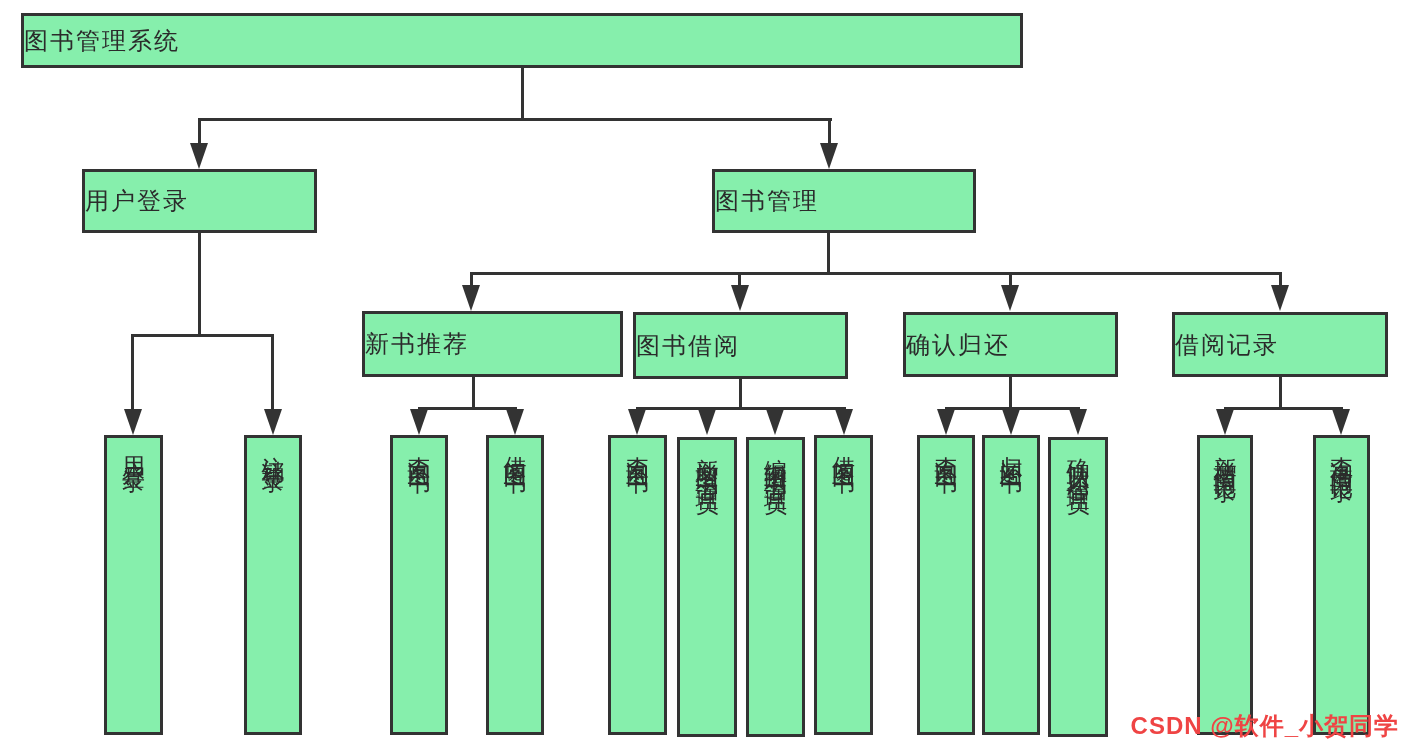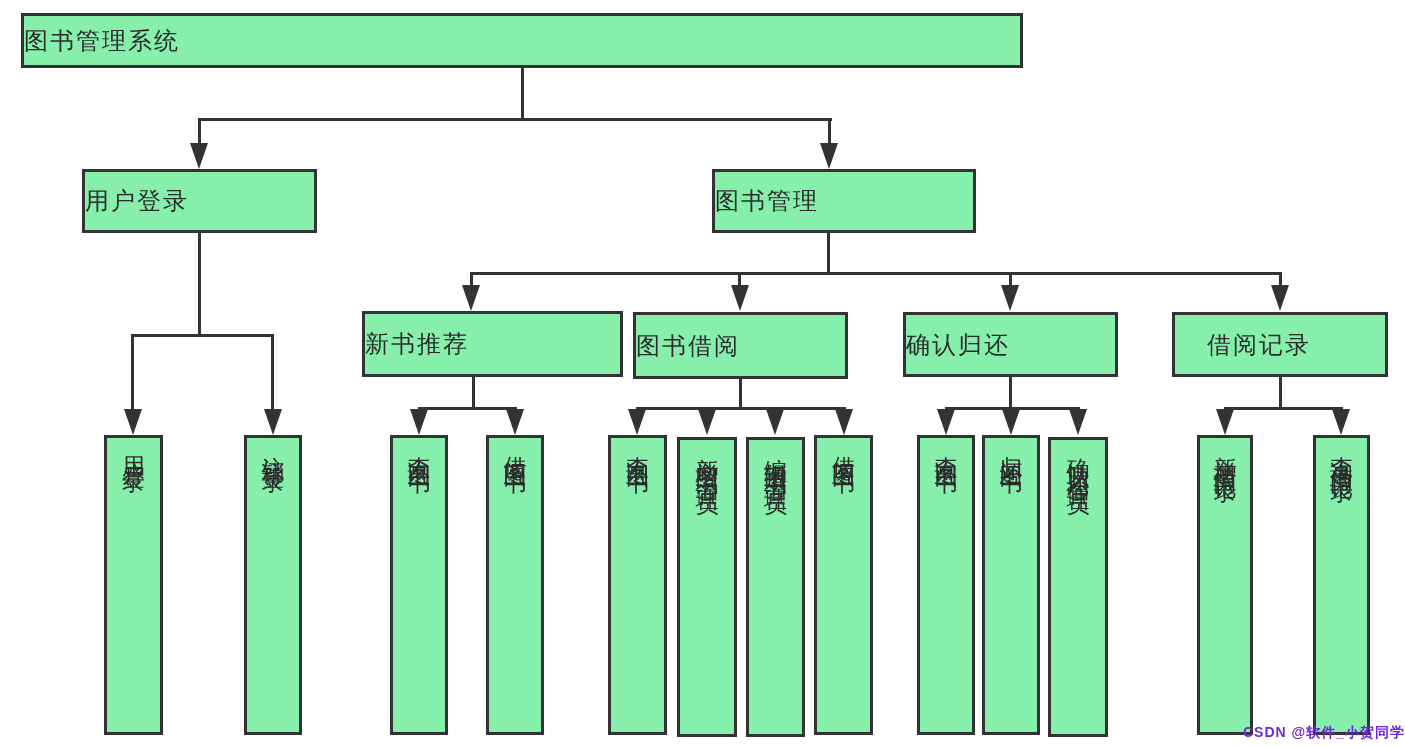--- a/index.html
+++ b/index.html
@@ -36,25 +36,25 @@
   .hline { position: absolute; height: 3px; background: #333333; }
   .ah {
     position: absolute;
     width: 0; height: 0;
     border-left: 9px solid transparent;
     border-right: 9px solid transparent;
     border-top: 26px solid #333333;
   }
   .watermark {
     position: absolute;
-    right: 0;
+    right: 6px;
     bottom: 5px;
-    font-size: 14px;
+    font-size: 24px;
     font-weight: bold;
-    color: #6d28d9;
+    color: #ef4444;
     letter-spacing: 1px;
     white-space: nowrap;
   }
 </style>
 </head>
 <body>
 
 <div class="canvas">
 
   <div class="node" style="left:21px; top:13px; width:1002px; height:55px;">
@@ -95,21 +95,21 @@
 
   <div class="node" style="left:362px; top:311px; width:261px; height:66px;">
     <span>新书推荐</span>
   </div>
   <div class="node" style="left:633px; top:312px; width:215px; height:67px;">
     <span>图书借阅</span>
   </div>
   <div class="node" style="left:903px; top:312px; width:215px; height:65px;">
     <span>确认归还</span>
   </div>
-  <div class="node" style="left:1172px; top:312px; width:216px; height:65px;padding-left:32px;">
+  <div class="node" style="left:1172px; top:312px; width:216px; height:65px;">
     <span>借阅记录</span>
   </div>
 
   <div class="vline" style="left:472px; top:377px; height:33px;"></div>
   <div class="hline" style="left:418px; top:407px; width:99px;"></div>
   <div class="ah" style="left:410px; top:409px;"></div>
   <div class="ah" style="left:506px; top:409px;"></div>
 
   <div class="vline" style="left:739px; top:377px; height:33px;"></div>
   <div class="hline" style="left:636px; top:407px; width:210px;"></div>

